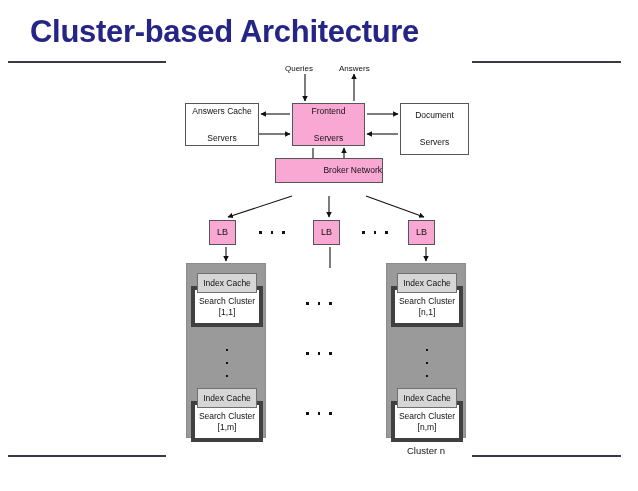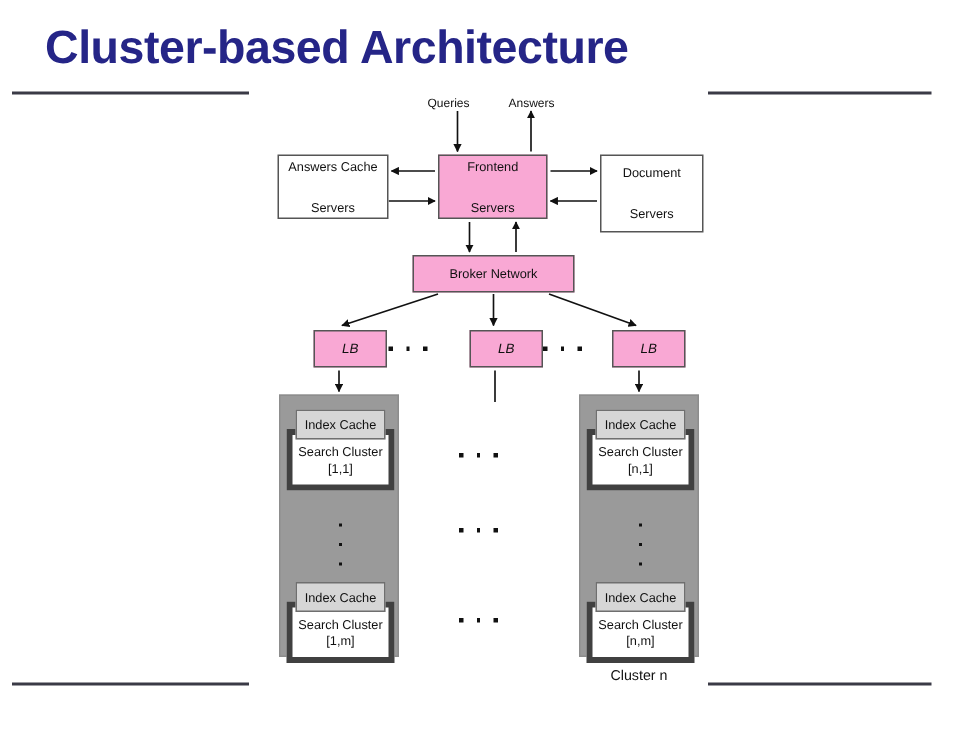--- a/index.html
+++ b/index.html
@@ -61,23 +61,23 @@
     gap: 16px;
   }
   .box.white { background: #ffffff; }
   .box.gray  { background: #f9a8d4; }
   .box .l2 { display: block; }
 
   
   #box-answers-cache { left: 185px; top: 103px; width: 74px;  height: 43px; }
   #box-frontend      { left: 292px; top: 103px; width: 73px;  height: 43px; }
   #box-document      { left: 400px; top: 103px; width: 69px;  height: 52px; }
-  #box-broker        { left: 275px; top: 170px; width: 108px; height: 25px; }
-
-  .lb-box { top: 220px; width: 49px; height: 25px; font-size: 9px; font-style: italic; }
+  #box-broker        { left: 275px; top: 158px; width: 108px; height: 25px; align-items: flex-end; }
+
+  .lb-box { top: 220px; width: 27px; height: 25px; font-size: 9px; }
   #lb-1 { left: 209px; }
   #lb-2 { left: 313px; }
   #lb-3 { left: 408px; }
 
   
   .cluster {
     position: absolute;
     top: 263px;
     width: 80px;
     height: 175px;

